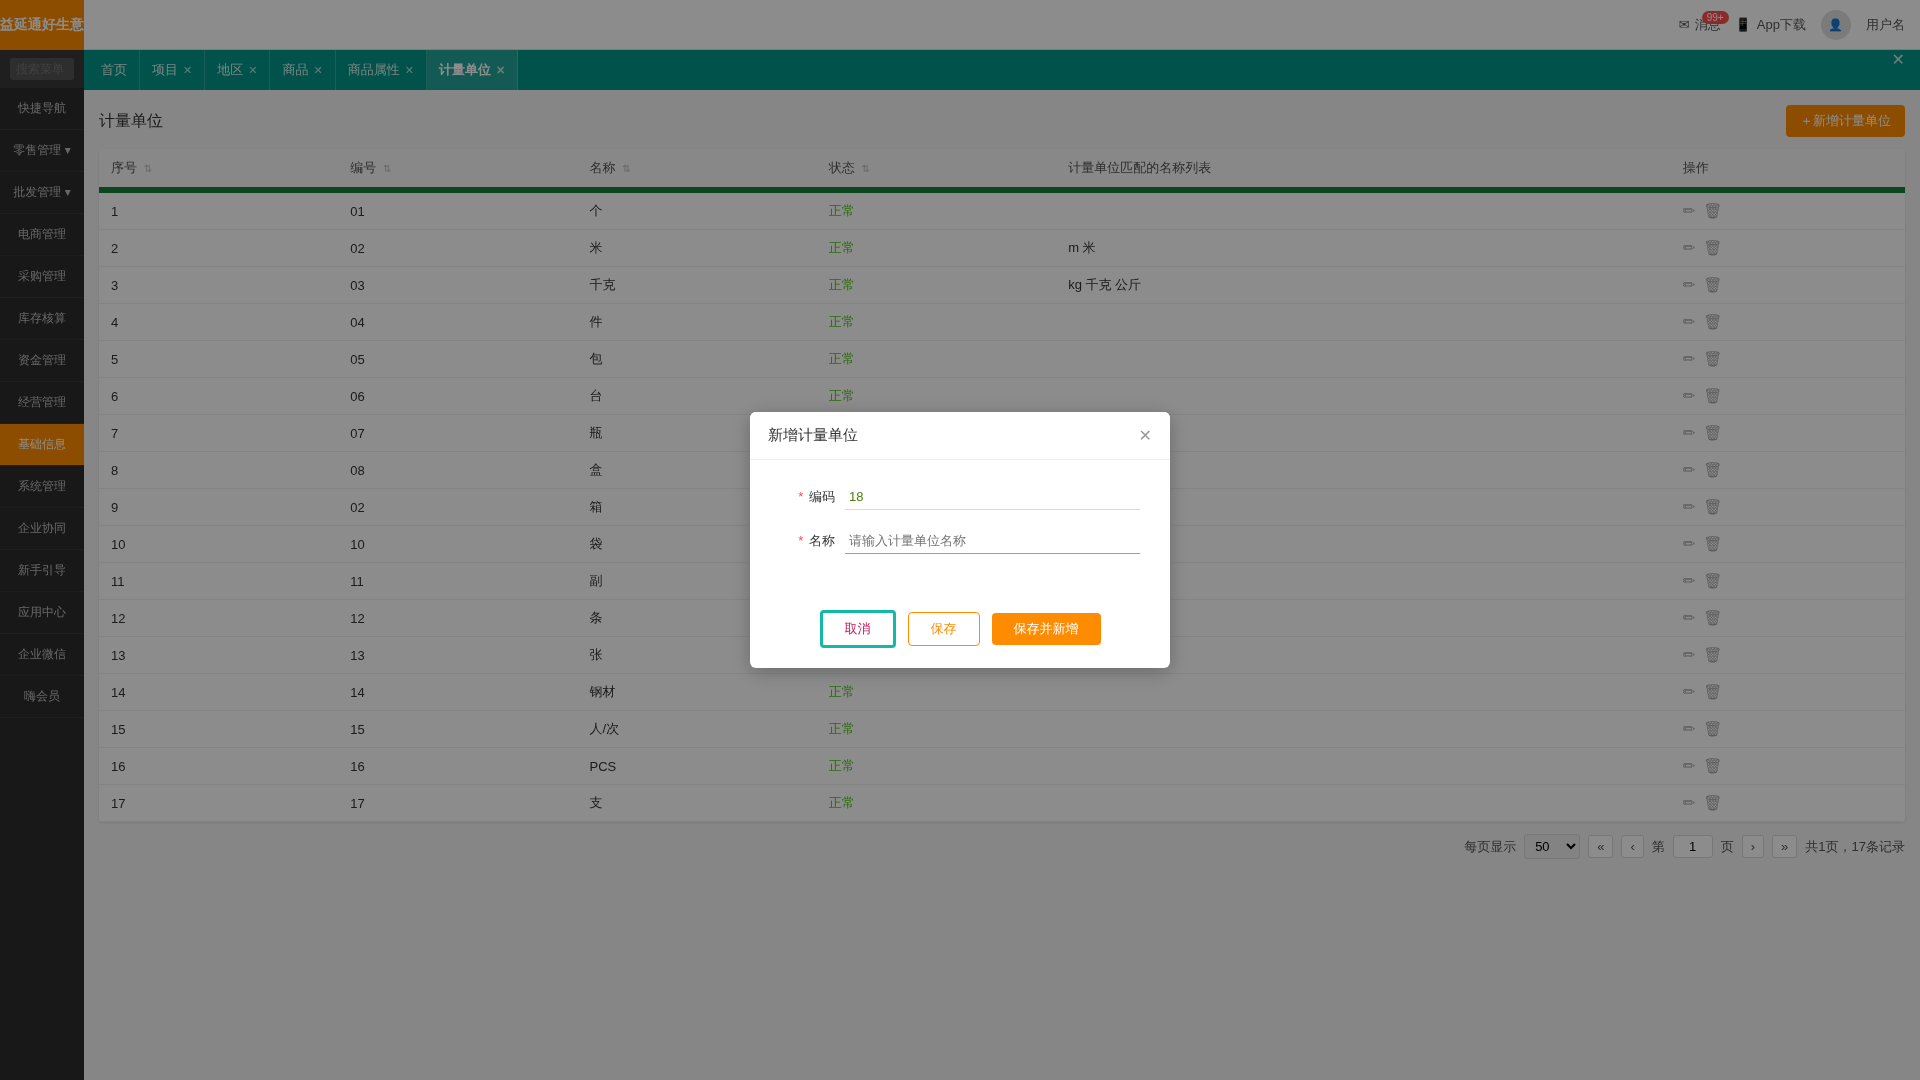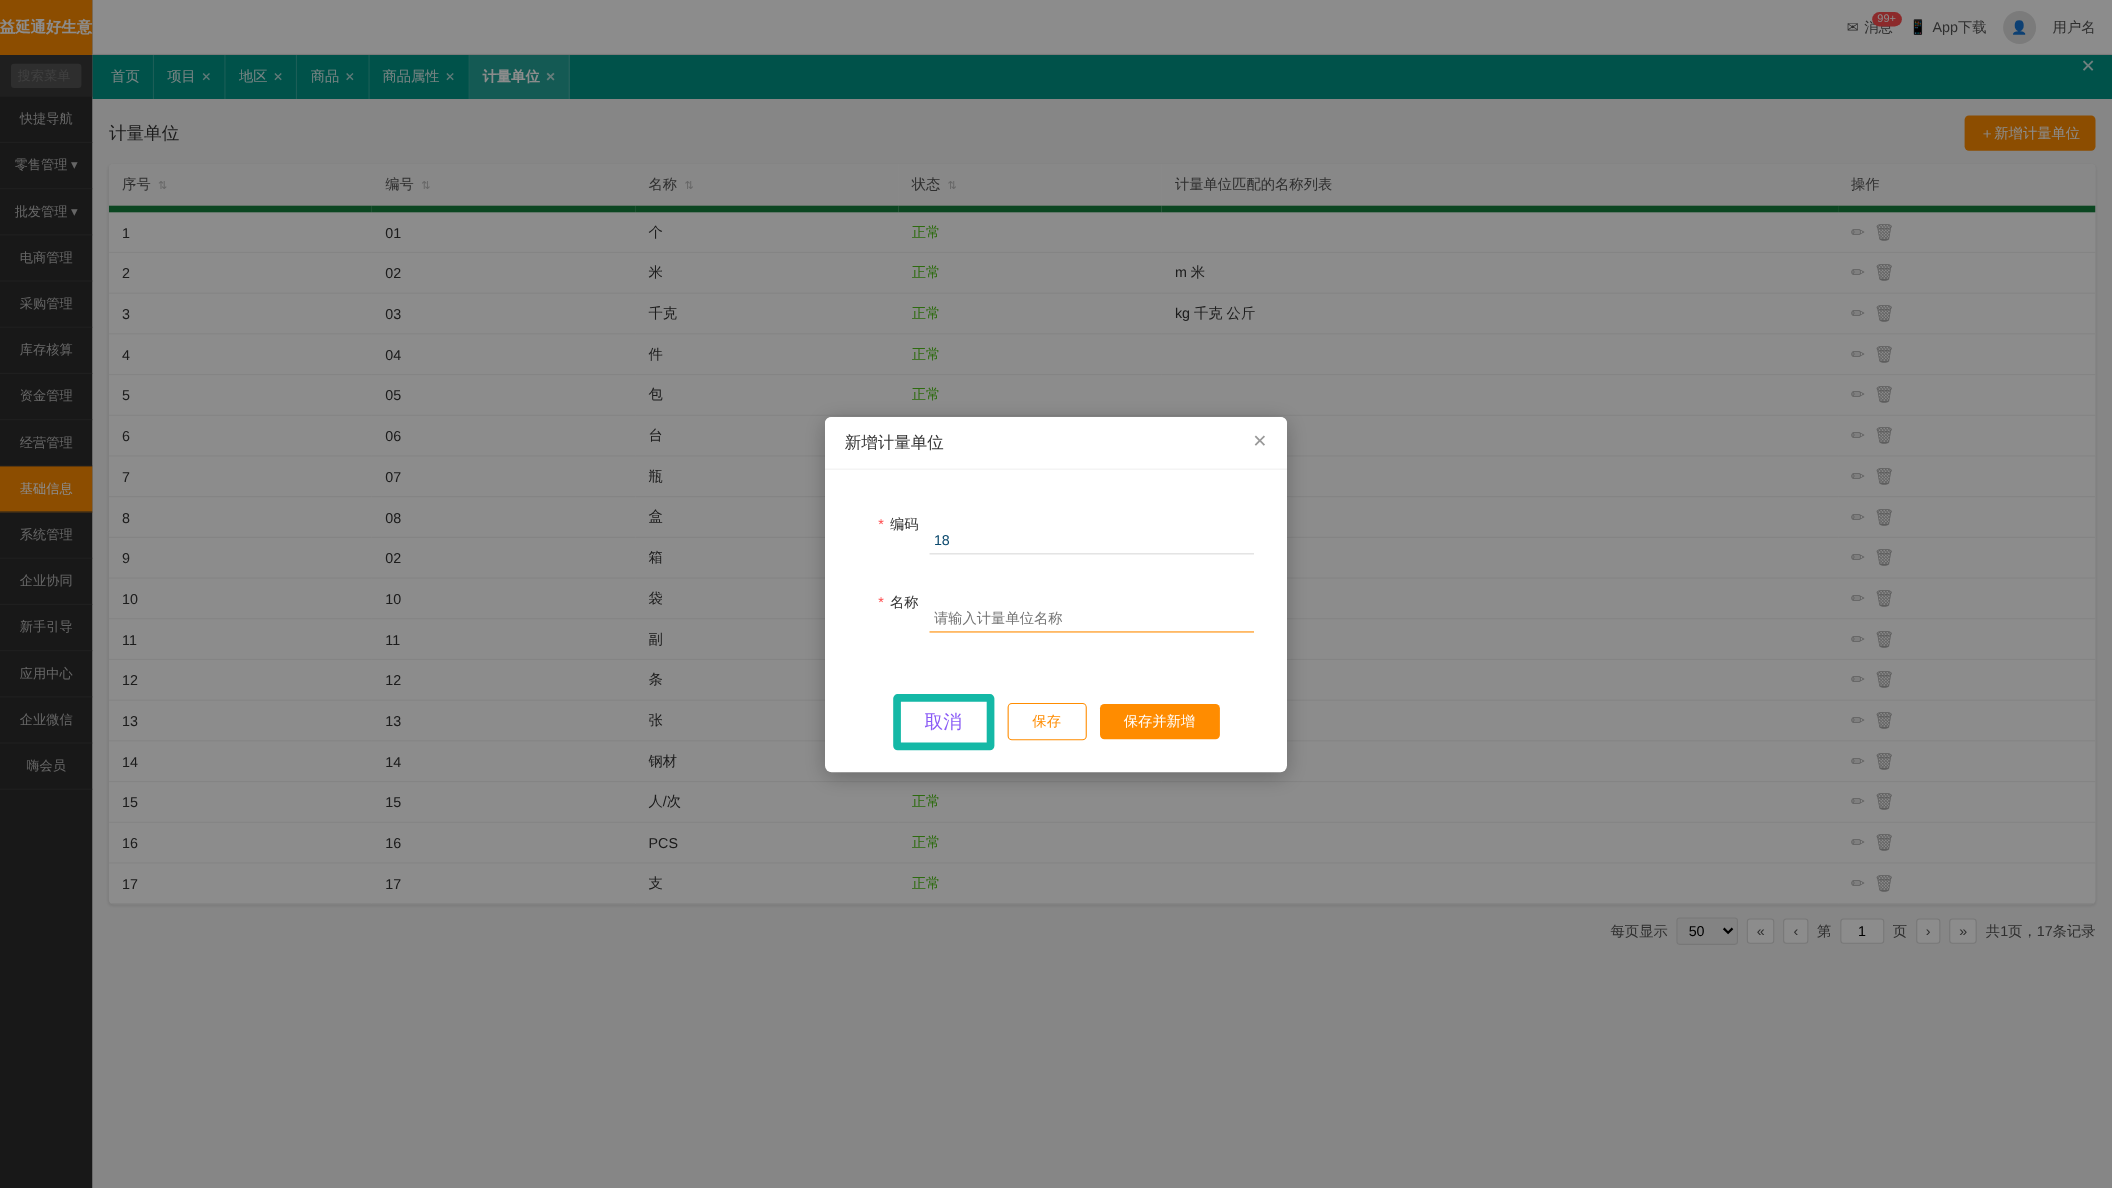--- a/index.html
+++ b/index.html
@@ -305,39 +305,38 @@
       font-size: 13px;
       flex-shrink: 0;
     }
     .form-label .required { color: #ff4d4f; margin-right: 2px; }
     .form-input {
       flex: 1;
       border: none;
       border-bottom: 1px solid #d9d9d9;
       padding: 5px 4px;
       font-size: 13px;
-      color: #0c4a6e;
+      color: #4d7c0f;
       outline: none;
-      margin-top: 27px;
     }
     .form-input.active-border { border-bottom-color: #ff8c00; }
     .modal-footer {
       display: flex;
       align-items: center;
       justify-content: center;
       padding: 14px 18px 20px;
       gap: 12px;
     }
     .btn-cancel {
       padding: 7px 22px;
-      border: 7px solid #14b8a6;
+      border: 3px solid #14b8a6;
       background: #fff;
       border-radius: 4px;
-      font-size: 17px;
-      color: #8b5cf6;
+      font-size: 13px;
+      color: #be185d;
       cursor: pointer;
     }
     .btn-save {
       padding: 7px 22px;
       border: 1px solid #ff8c00;
       background: #fff;
       border-radius: 4px;
       font-size: 13px;
       color: #ff8c00;
       cursor: pointer;

